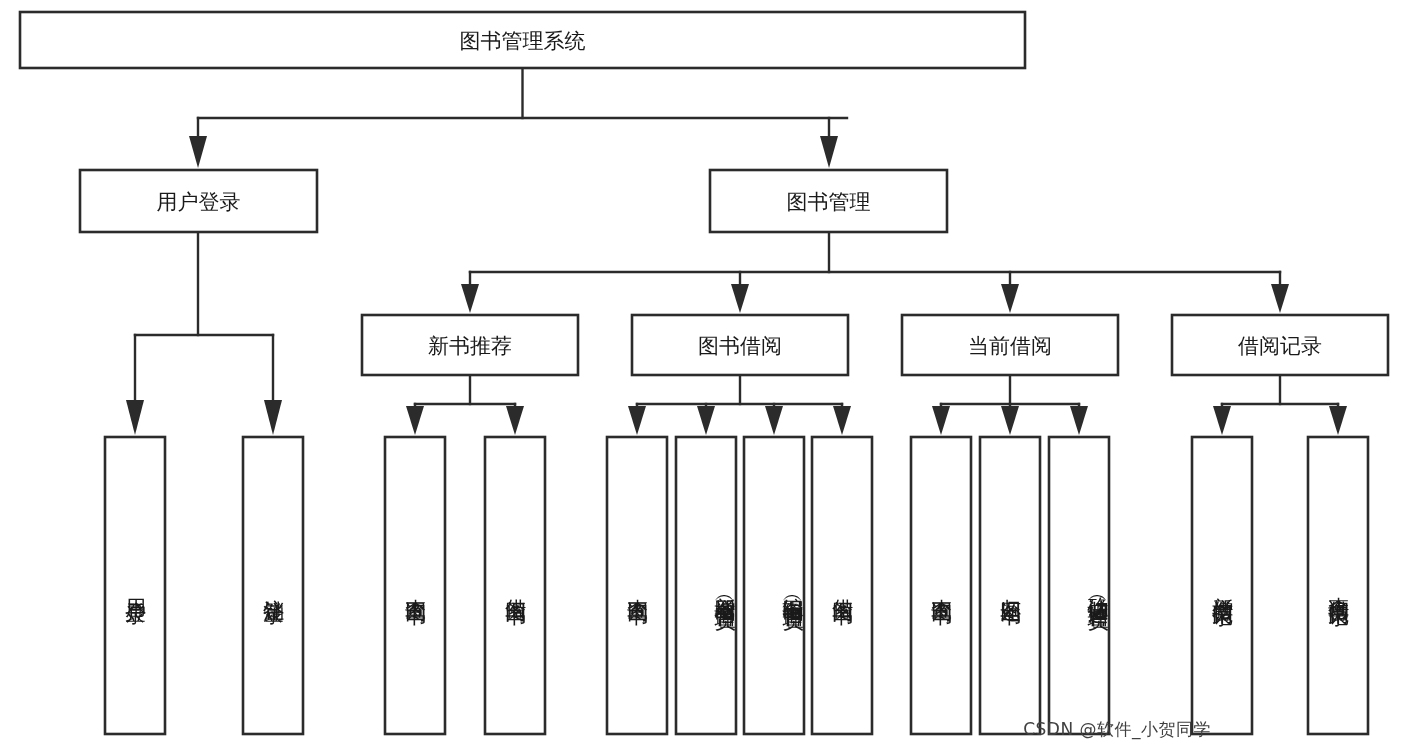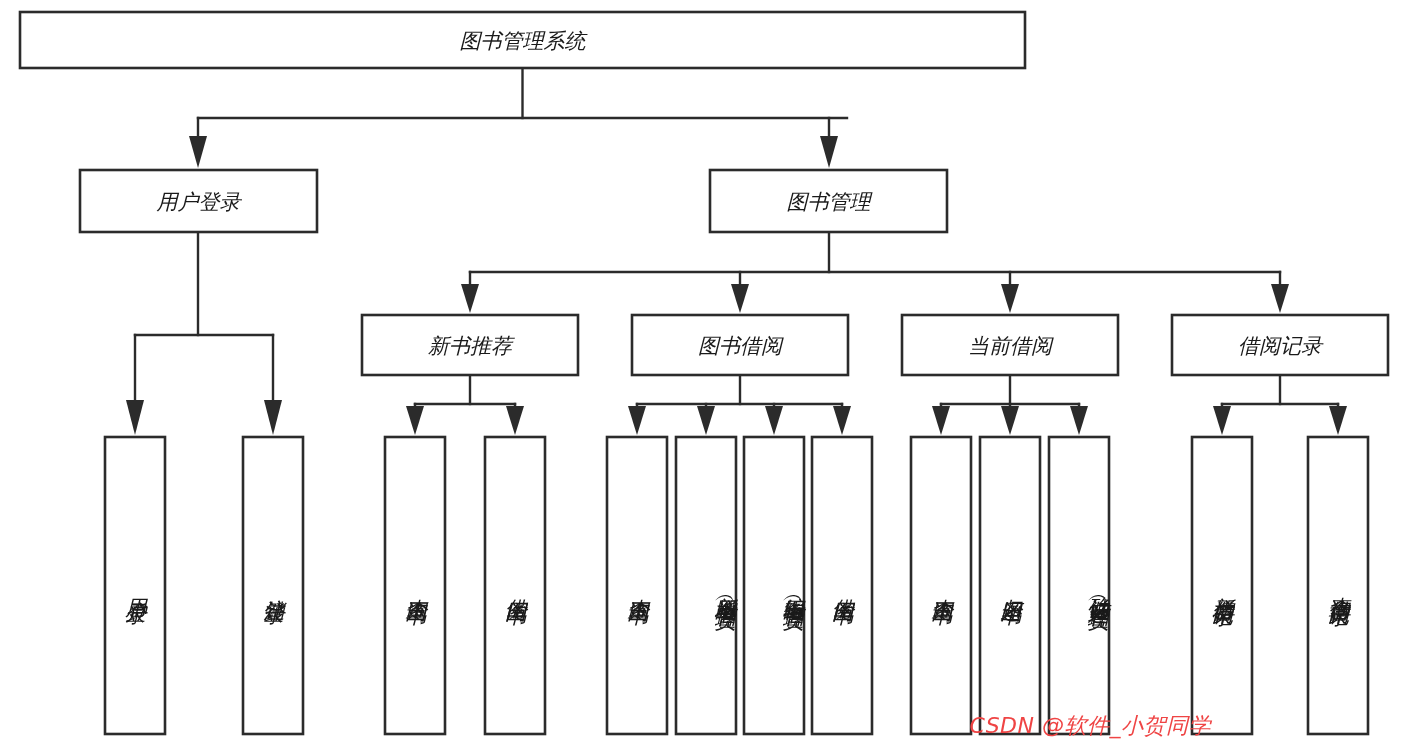--- a/index.html
+++ b/index.html
@@ -11,21 +11,20 @@
     width: 1405px;
     height: 747px;
     font-family: "DejaVu Sans", "Liberation Sans", sans-serif;
     overflow: hidden;
     position: relative;
   }
   #diagram-root {
     position: relative;
     width: 1219px;
     height: 747px;
-    font-style: italic;
   }
   svg#tree-svg {
     position: absolute;
     top: 0;
     left: 0;
     width: 1405px;
     height: 747px;
     display: block;
   }
   .node-box {
@@ -64,22 +63,22 @@
     color: #1a1a1a;
     white-space: nowrap;
     pointer-events: none;
     text-align: center;
   }
   .watermark {
     position: absolute;
     right: 8px;
     bottom: 6px;
     font-family: "DejaVu Sans", "Liberation Sans", sans-serif;
-    font-size: 22px;
-    color: #ef4444;
+    font-size: 17px;
+    color: #404040;
     letter-spacing: 0.5px;
     user-select: none;
   }
 </style>
 </head>
 <body>
 
 <div id="diagram-root">
 
   <svg id="tree-svg" viewBox="0 0 1405 747">

